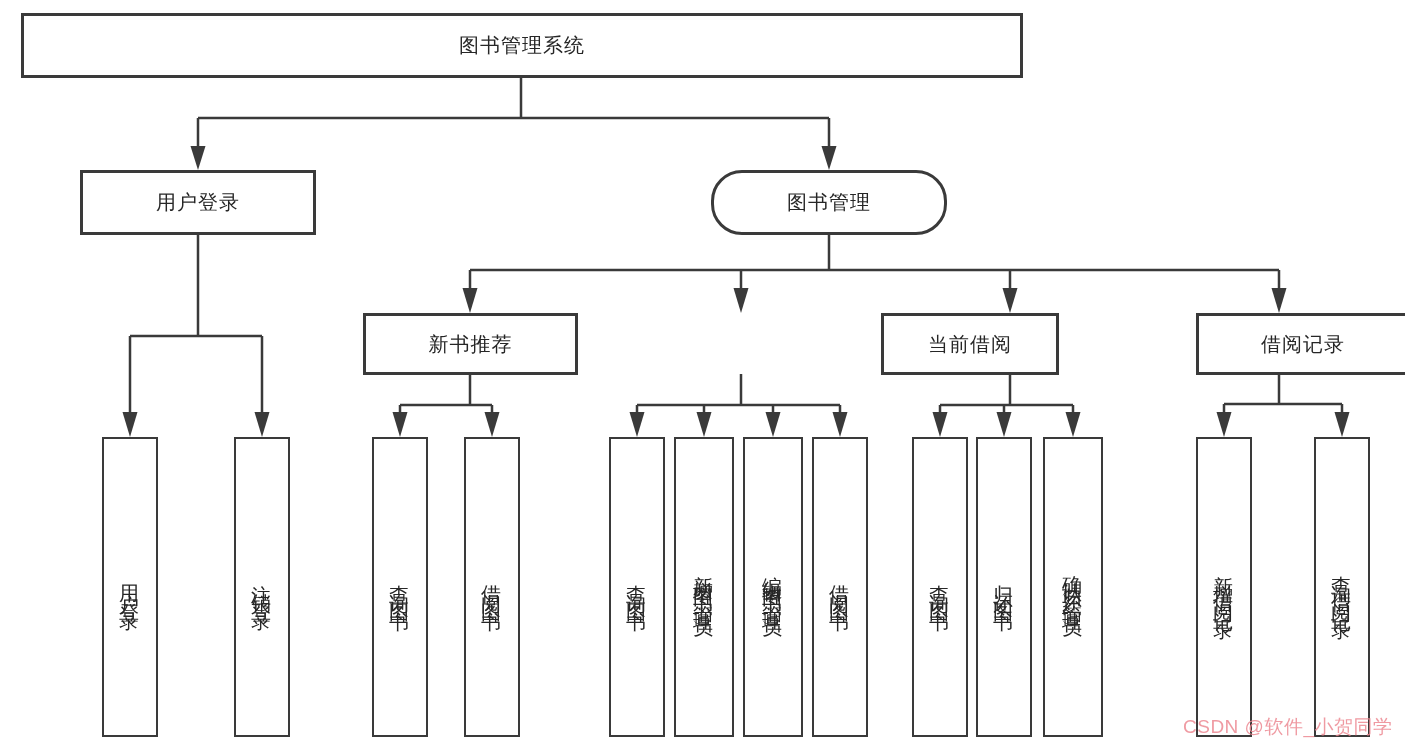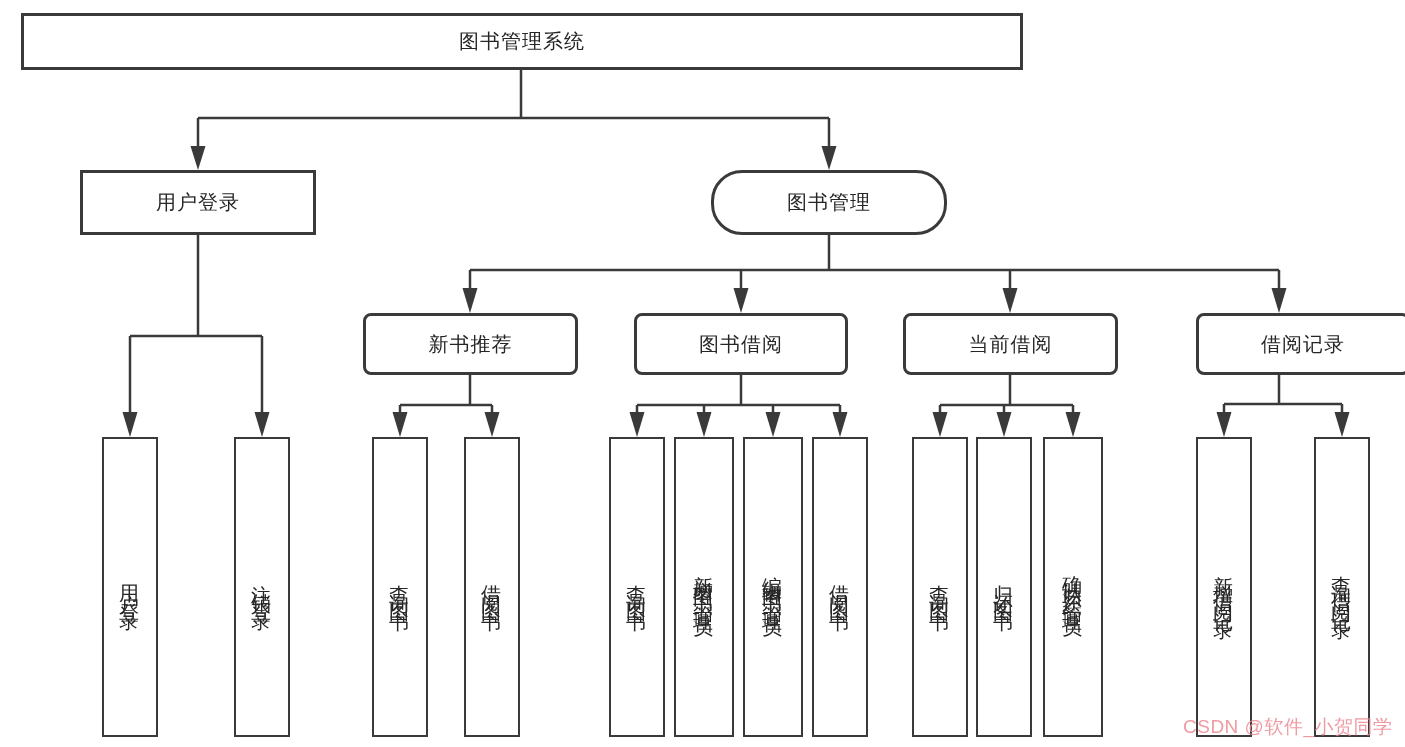--- a/index.html
+++ b/index.html
@@ -29,27 +29,27 @@
     box-sizing: border-box;
     display: flex;
     align-items: center;
     justify-content: center;
     z-index: 1;
     font-size: 20px;
     color: #262626;
     letter-spacing: 1px;
   }
   
-  .n-root { left: 21px;  top: 13px;  width: 1002px; height: 57px; }
+  .n-root { left: 21px;  top: 13px;  width: 1002px; height: 65px; }
   .n-l2a  { left: 80px;  top: 170px; width: 236px;  height: 65px; }
   .n-l2b  { left: 711px; top: 170px; width: 236px;  height: 65px; border-radius: 31px; }
-  .n-l3   { top: 313px; height: 62px; border-radius: 8px; }
+  .n-l3   { top: 313px; height: 62px; }
   .n-l3a  { left: 363px;  width: 215px; }
   .n-l3b  { left: 634px;  width: 214px; }
-  .n-l3c  { left: 903px;  width: 215px; }
+  .n-l3c  { left: 881px;  width: 178px; }
   .n-l3d  { left: 1172px; width: 214px; margin-left: 24px; }
   
   .vbox {
     top: 437px;
     height: 300px;
     border-width: 2px;
     padding: 6px 0;
   }
   .vbox .vtext {
     writing-mode: vertical-rl;
@@ -133,23 +133,20 @@
   <div class="node n-l2a">
     <span>用户登录</span>
   </div>
   <div class="node n-l2b">
     <span>图书管理</span>
   </div>
 
   <div class="node n-l3 n-l3a">
     <span>新书推荐</span>
   </div>
-  <div class="node n-l3 n-l3b">
-    <span>图书借阅</span>
-  </div>
   <div class="node n-l3 n-l3c">
     <span>当前借阅</span>
   </div>
   <div class="node n-l3 n-l3d">
     <span>借阅记录</span>
   </div>
 
   <div class="node vbox v1">
     <span class="vtext">用户登录</span>
   </div>

